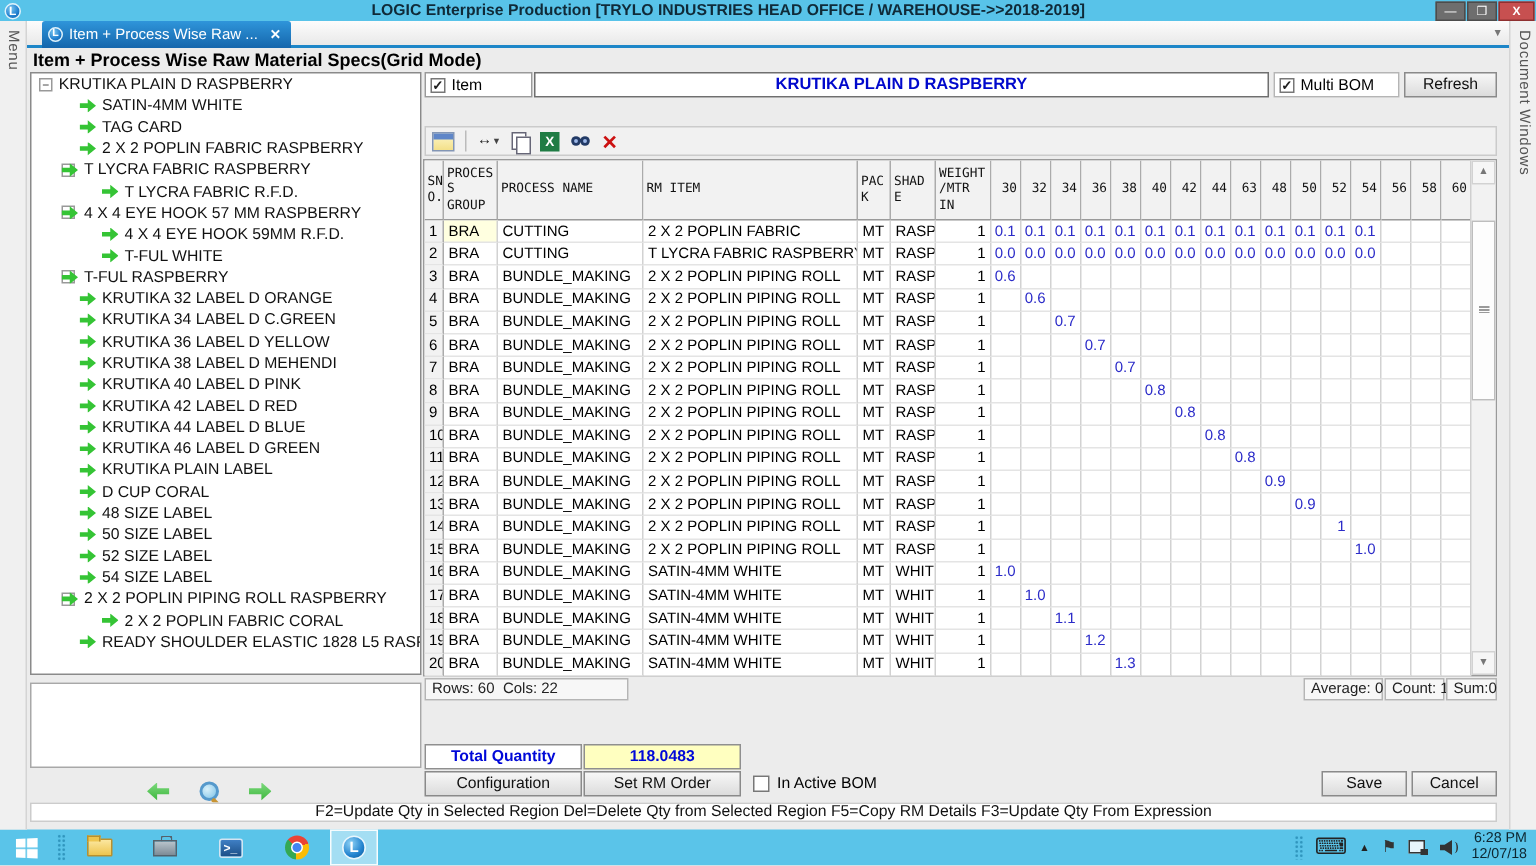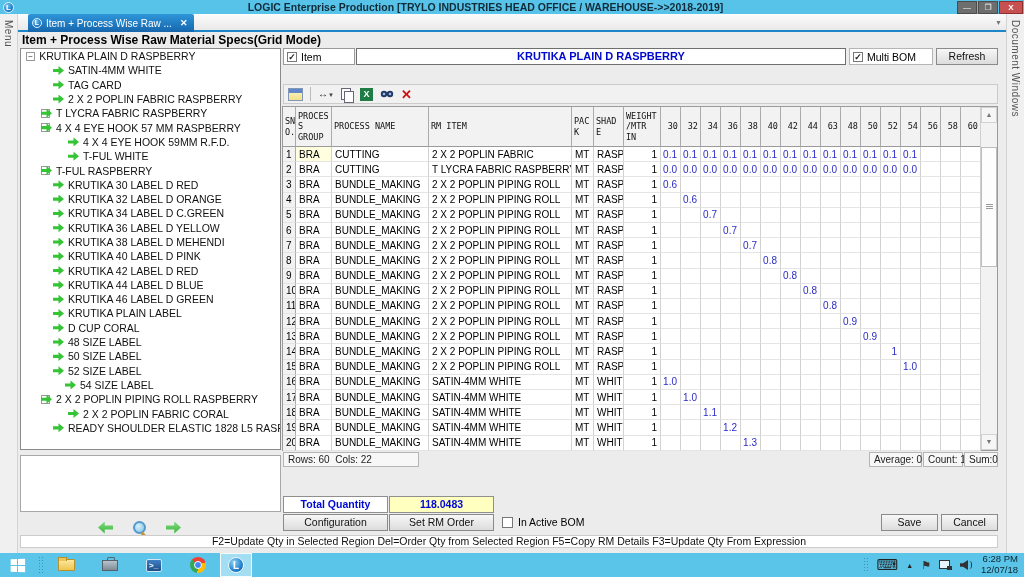--- a/index.html
+++ b/index.html
@@ -215,20 +215,25 @@
       <div class="tree-row" style="padding-left: 20px;">
         <span class="expander"></span>
         <span class="tree-arrow"></span>
         <span class="tree-label">2 X 2 POPLIN FABRIC RASPBERRY</span>
       </div>
       <div class="tree-row" style="padding-left: 20px;">
         <span class="expander box">−</span>
         <span class="tree-arrow"></span>
         <span class="tree-label">T LYCRA FABRIC RASPBERRY</span>
       </div>
+      <div class="tree-row" style="padding-left: 35px;">
+        <span class="expander"></span>
+        <span class="tree-arrow"></span>
+        <span class="tree-label">T LYCRA FABRIC R.F.D.</span>
+      </div>
       <div class="tree-row" style="padding-left: 20px;">
         <span class="expander box">−</span>
         <span class="tree-arrow"></span>
         <span class="tree-label">4 X 4 EYE HOOK 57 MM RASPBERRY</span>
       </div>
       <div class="tree-row" style="padding-left: 35px;">
         <span class="expander"></span>
         <span class="tree-arrow"></span>
         <span class="tree-label">4 X 4 EYE HOOK 59MM R.F.D.</span>
       </div>
@@ -238,25 +243,20 @@
         <span class="tree-label">T-FUL WHITE</span>
       </div>
       <div class="tree-row" style="padding-left: 20px;">
         <span class="expander box">−</span>
         <span class="tree-arrow"></span>
         <span class="tree-label">T-FUL RASPBERRY</span>
       </div>
       <div class="tree-row" style="padding-left: 20px;">
         <span class="expander"></span>
         <span class="tree-arrow"></span>
-        <span class="tree-label">KRUTIKA 30 LABEL D RED</span>
-      </div>
-      <div class="tree-row" style="padding-left: 20px;">
-        <span class="expander"></span>
-        <span class="tree-arrow"></span>
         <span class="tree-label">KRUTIKA 32 LABEL D ORANGE</span>
       </div>
       <div class="tree-row" style="padding-left: 20px;">
         <span class="expander"></span>
         <span class="tree-arrow"></span>
         <span class="tree-label">KRUTIKA 34 LABEL D C.GREEN</span>
       </div>
       <div class="tree-row" style="padding-left: 20px;">
         <span class="expander"></span>
         <span class="tree-arrow"></span>
@@ -305,21 +305,21 @@
       <div class="tree-row" style="padding-left: 20px;">
         <span class="expander"></span>
         <span class="tree-arrow"></span>
         <span class="tree-label">50 SIZE LABEL</span>
       </div>
       <div class="tree-row" style="padding-left: 20px;">
         <span class="expander"></span>
         <span class="tree-arrow"></span>
         <span class="tree-label">52 SIZE LABEL</span>
       </div>
-      <div class="tree-row" style="padding-left: 32px;">
+      <div class="tree-row" style="padding-left: 20px;">
         <span class="expander"></span>
         <span class="tree-arrow"></span>
         <span class="tree-label">54 SIZE LABEL</span>
       </div>
       <div class="tree-row" style="padding-left: 20px;">
         <span class="expander box">−</span>
         <span class="tree-arrow"></span>
         <span class="tree-label">2 X 2 POPLIN PIPING ROLL RASPBERRY</span>
       </div>
       <div class="tree-row" style="padding-left: 35px;">
@@ -924,21 +924,21 @@
 
   <div class="btn" style="left:283px; top:514px; width:105px; height:17px;">Configuration</div>
   <div class="btn" style="left:389px; top:514px; width:105px; height:17px;">Set RM Order</div>
   <div class="inactive-chk">
     <span class="chk"></span>
     <span>In Active BOM</span>
   </div>
   <div class="btn" style="left:881px; top:514px; width:57px; height:17px;">Save</div>
   <div class="btn" style="left:941px; top:514px; width:57px; height:17px;">Cancel</div>
 
-  <div class="hint-row">F2=Update Qty in Selected Region  Del=Order Qty from Selected Region  F5=Copy RM Details  F3=Update Qty From Expression</div>
+  <div class="hint-row">F2=Update Qty in Selected Region  Del=Delete Qty from Selected Region  F5=Copy RM Details  F3=Update Qty From Expression</div>
 
   <div class="taskbar">
     <div class="tb-start">
       <span class="win-logo">
           <i></i>
           <i></i>
           <i></i>
           <i></i>
         </span>
     </div>

